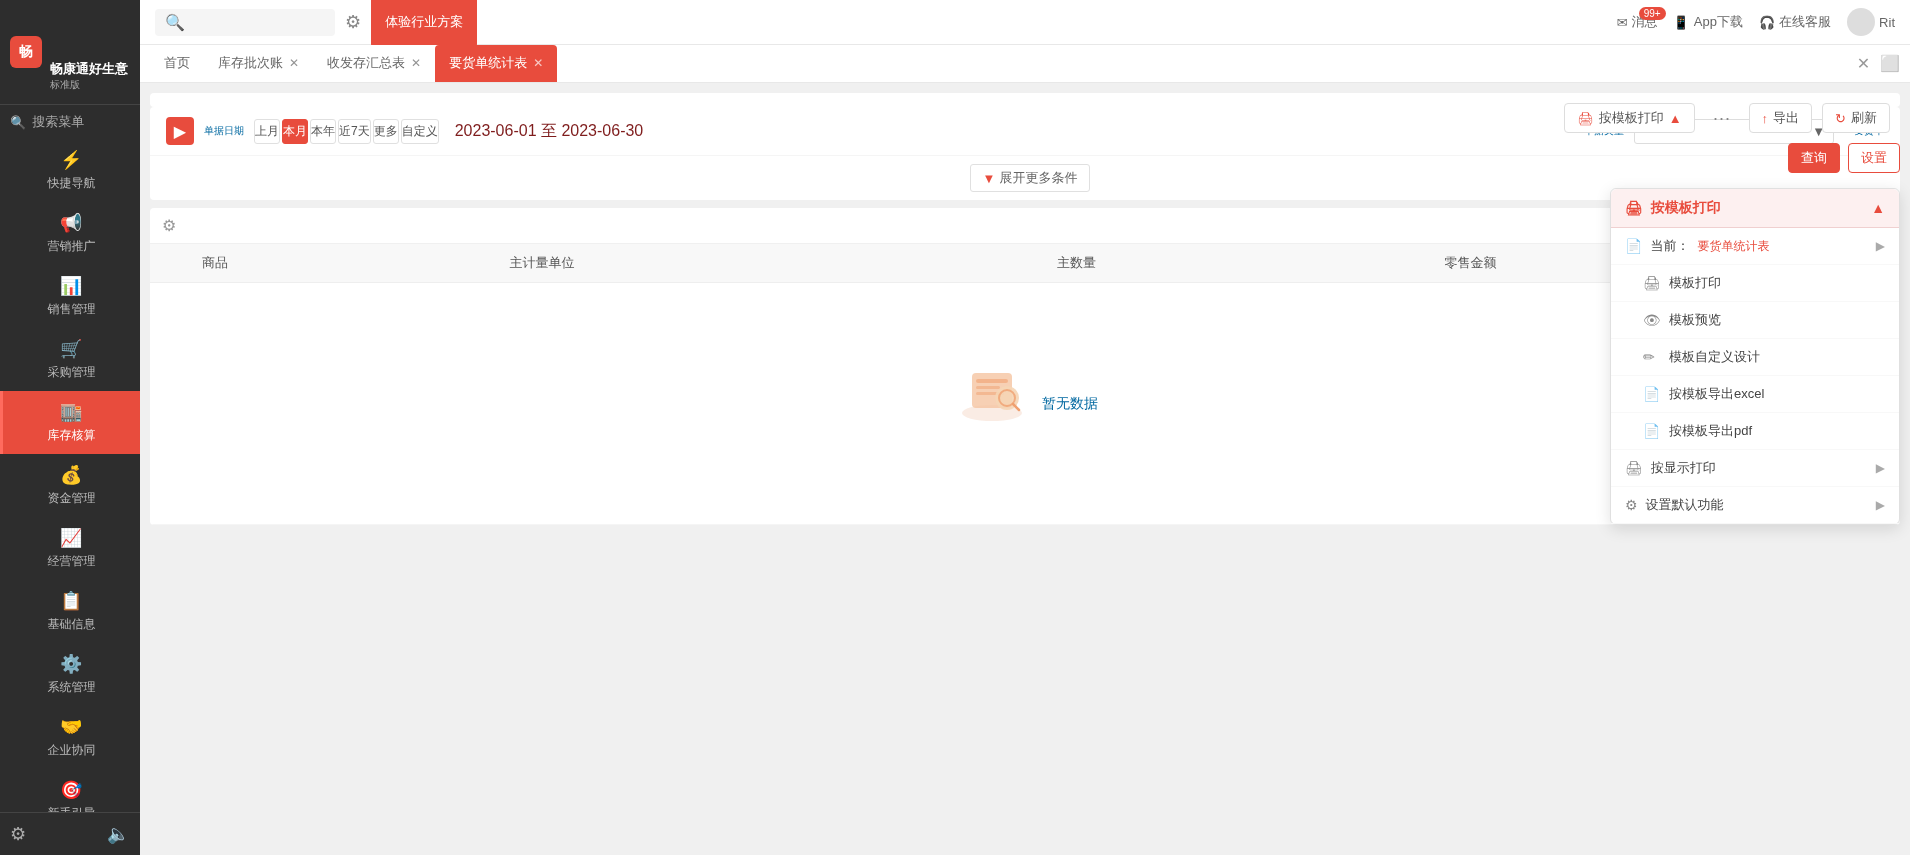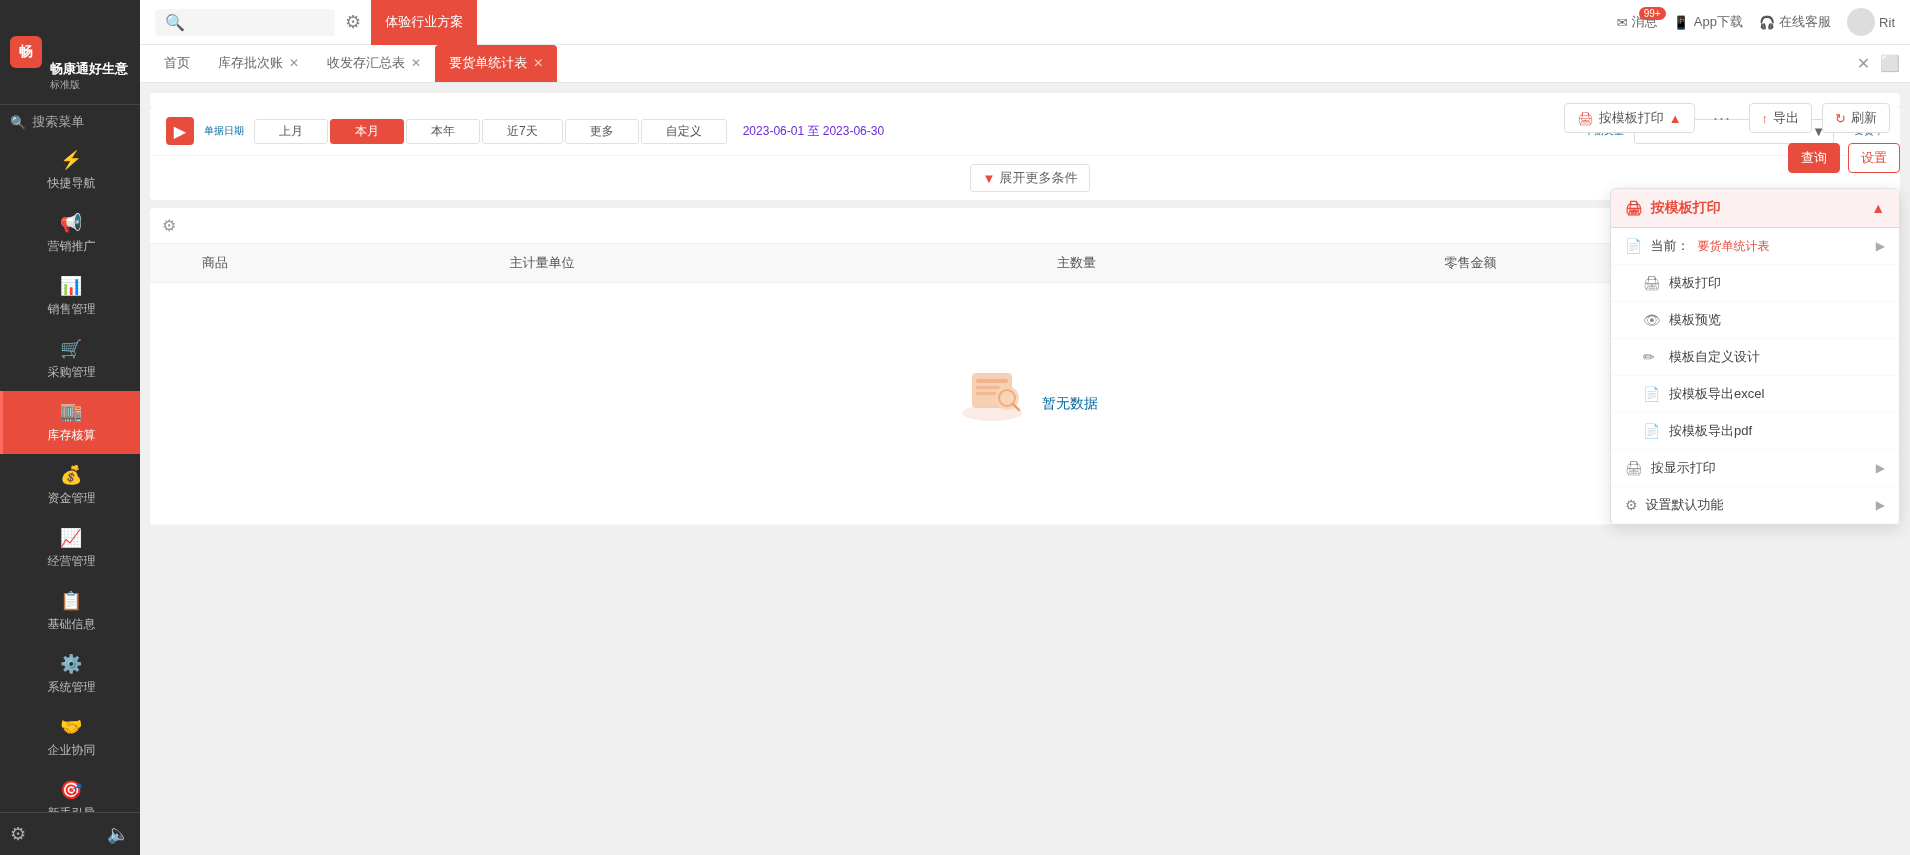--- a/index.html
+++ b/index.html
@@ -224,36 +224,36 @@
       font-size: 10px;
       color: #0369a1;
       white-space: nowrap;
     }
     .date-nav {
       display: flex;
       align-items: center;
       gap: 2px;
     }
     .date-btn {
-      padding: 3px 24px;
+      padding: 3px 0;
       font-size: 12px;
       border: 1px solid #e0e0e0;
       background: #fff;
       border-radius: 3px;
       cursor: pointer;
       color: #555;
     }
     .date-btn.active {
       background: #e84c3d;
       color: #ffffff;
       border-color: #e84c3d;
     }
     .date-range {
-      font-size: 12px;
-      color: #6d28d9;
+      font-size: 16px;
+      color: #7f1d1d;
     }
     .filter-select {
       display: flex;
       align-items: center;
       border: 1px solid #ddd;
       border-radius: 3px;
       padding: 4px 8px;
       font-size: 13px;
       color: #666;
       gap: 6px;

